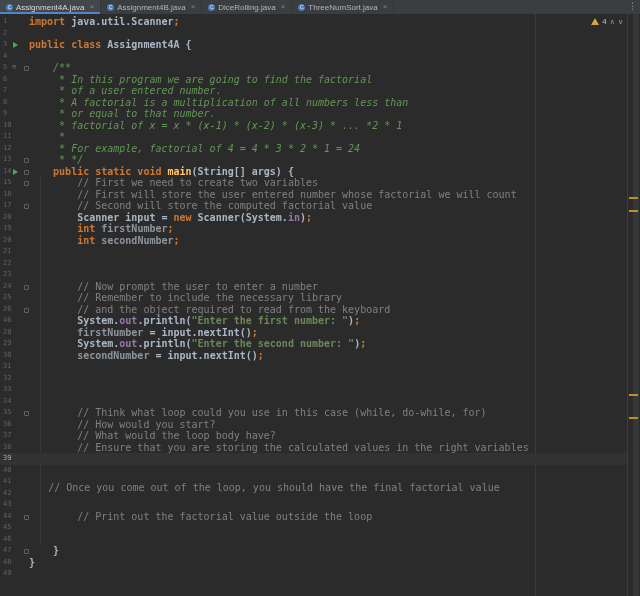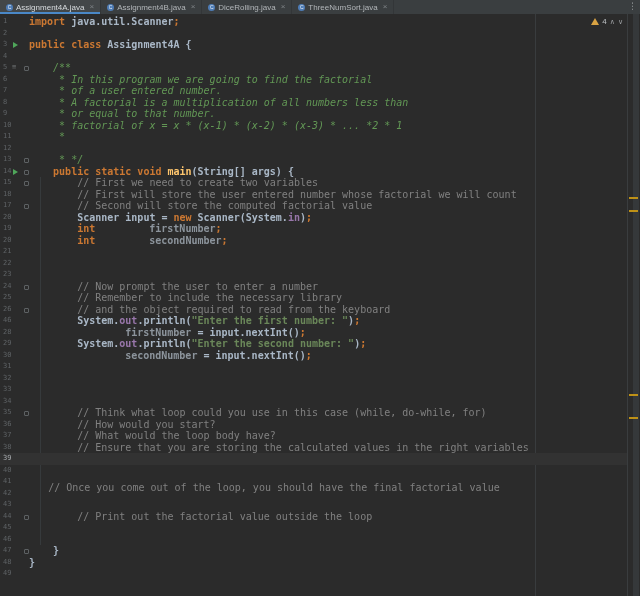--- a/index.html
+++ b/index.html
@@ -26,21 +26,21 @@
   .fold{position:absolute;left:24px;top:4px;width:3px;height:3px;border:1px solid #5D6163;border-radius:1px;}
   .docfold{position:absolute;left:12px;top:0;color:#787C7E;font-size:7px;line-height:11.5px;}
   .ct{white-space:pre;font-size:10px;font-weight:bold;color:#A9B7C6;}
   .kw{color:#CC7832;}
   .pln{color:#A9B7C6;}
   .doc{color:#629755;font-style:italic;font-weight:normal;}
   .cmt{color:#808080;font-weight:normal;margin-top:40px;}
   .str{color:#6A8759;}
   .fld{color:#9876AA;}
   .mth{color:#FFC66D;}
-  .dim{color:#8C949C;margin-left:48px;}
+  .dim{color:#8C949C;}
   .semi{color:#CC7832;}
 
   
   #stripe{position:absolute;right:0;top:0;bottom:0;width:12px;border-left:1px solid #3A3D3F;z-index:2;}
   .thumb{position:absolute;right:1px;top:0;bottom:0;width:6px;background:#35383A;}
   .mark{position:absolute;right:2px;width:9px;height:2px;background:#BE9117;}
 
   
   .inspections{position:absolute;top:3px;right:17px;display:flex;align-items:center;gap:3px;font-family:"Liberation Sans",sans-serif;font-size:8px;color:#BCC0C3;z-index:3;}
   .warn-tri{width:0;height:0;border-left:4px solid transparent;border-right:4px solid transparent;border-bottom:7px solid #D9A343;display:inline-block;}
@@ -120,20 +120,21 @@
         <div class="row">
           <span class="ln">10</span>
           <span class="ct"><span class="doc">     * factorial of x = x * (x-1) * (x-2) * (x-3) * ... *2 * 1</span></span>
         </div>
         <div class="row">
           <span class="ln">11</span>
           <span class="ct"><span class="doc">     *</span></span>
         </div>
         <div class="row">
           <span class="ln">12</span>
+          <span class="ct"><span class="doc">     * For example, factorial of 4 = 4 * 3 * 2 * 1 = 24</span></span>
         </div>
         <div class="row">
           <span class="ln">13<span class="fold"></span></span>
           <span class="ct"><span class="doc">     * */</span></span>
         </div>
         <div class="row">
           <span class="ln">14<span class="run"></span><span class="fold"></span></span>
           <span class="ct"><span class="kw">    public static void </span><span class="mth">main</span><span class="pln">(String[] args) {</span></span>
         </div>
         <div class="row">

